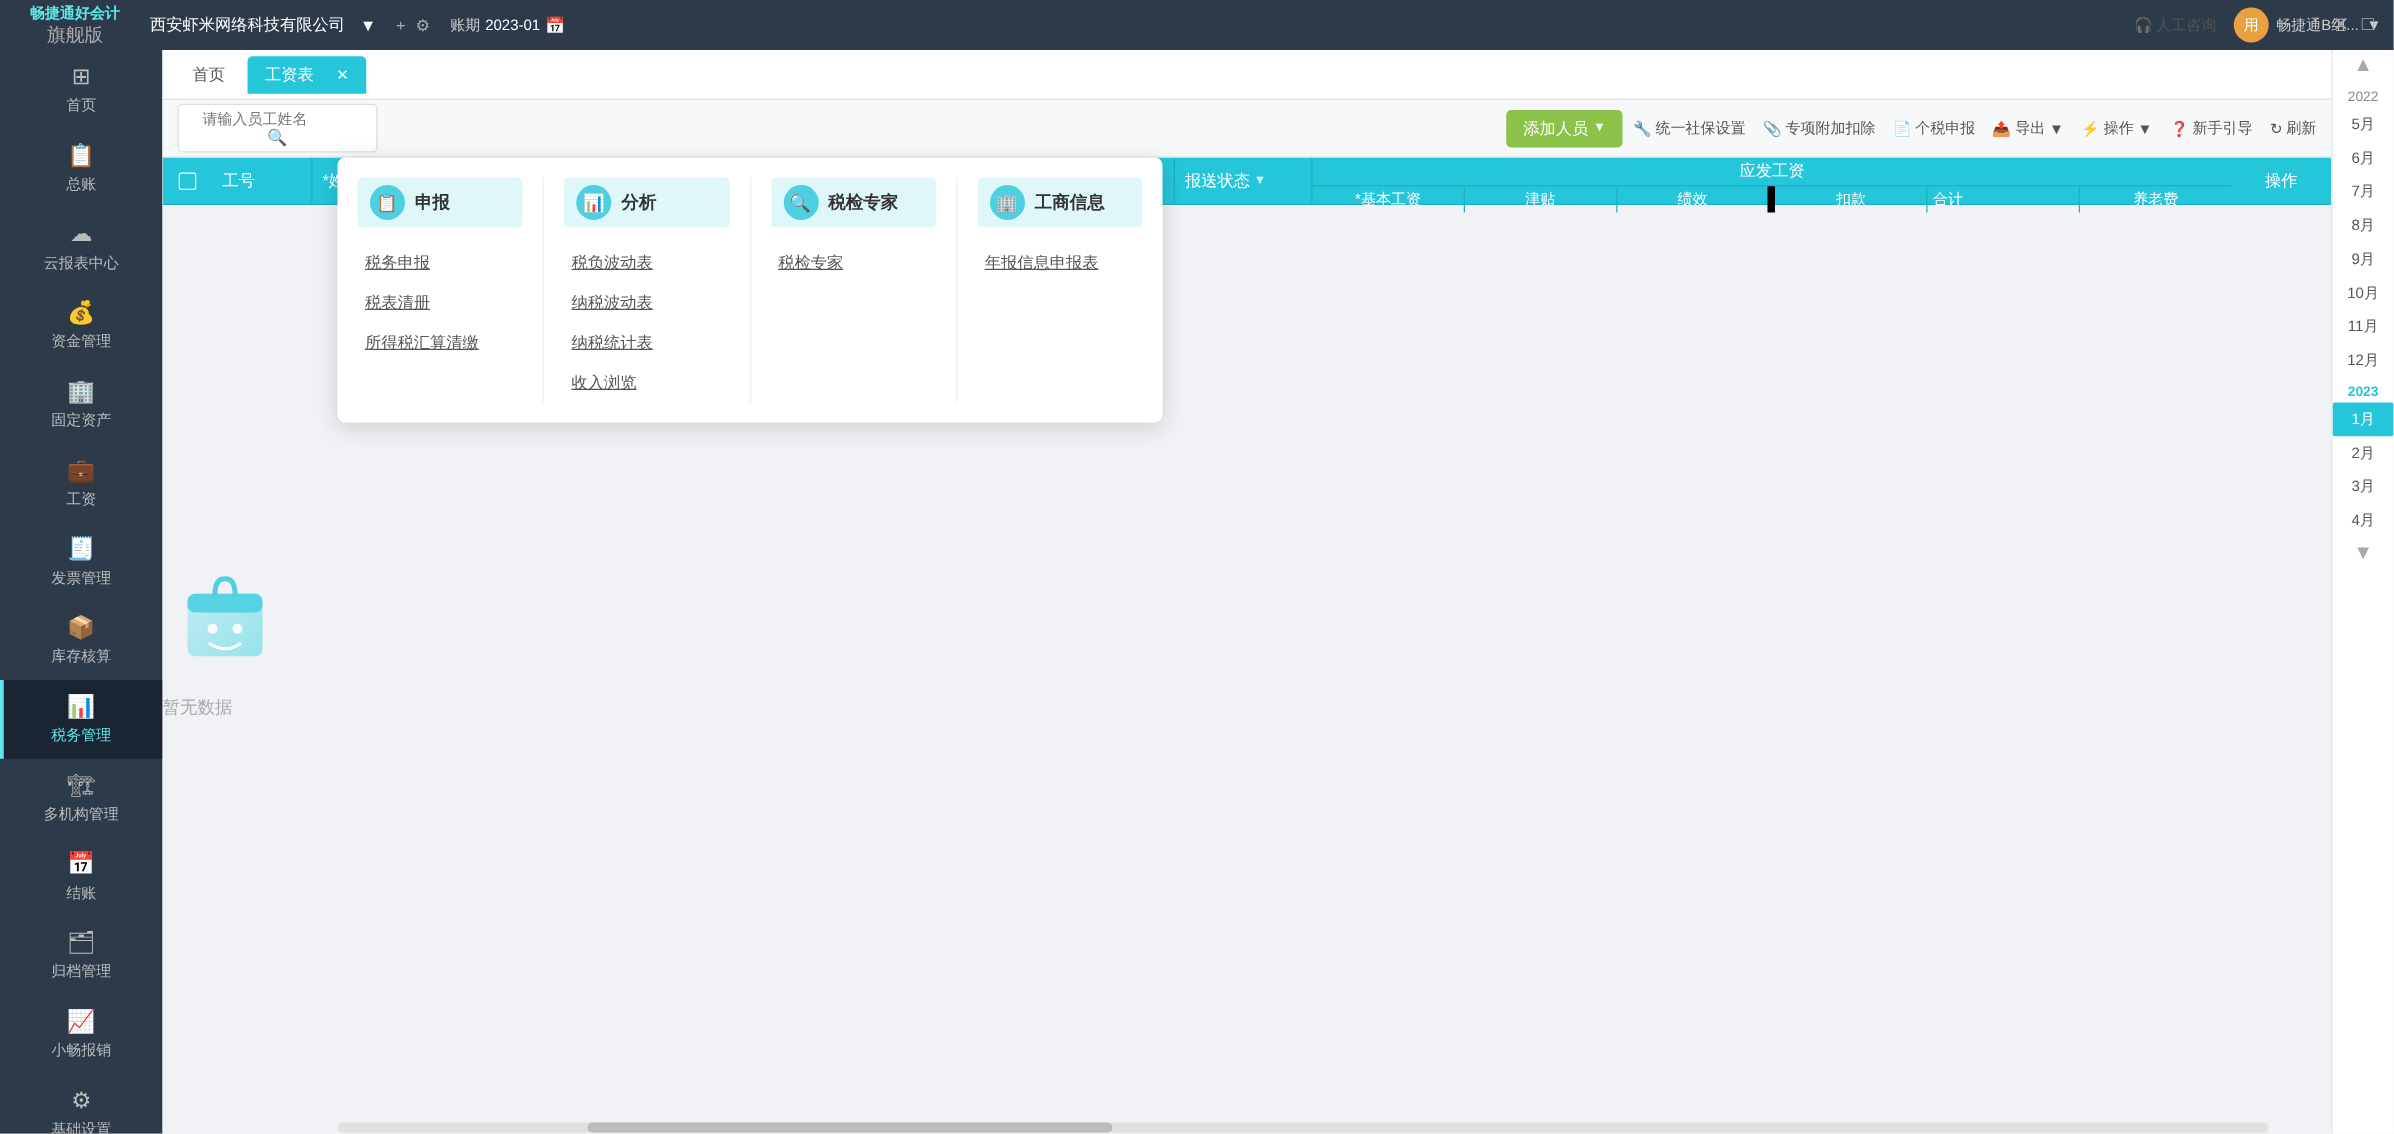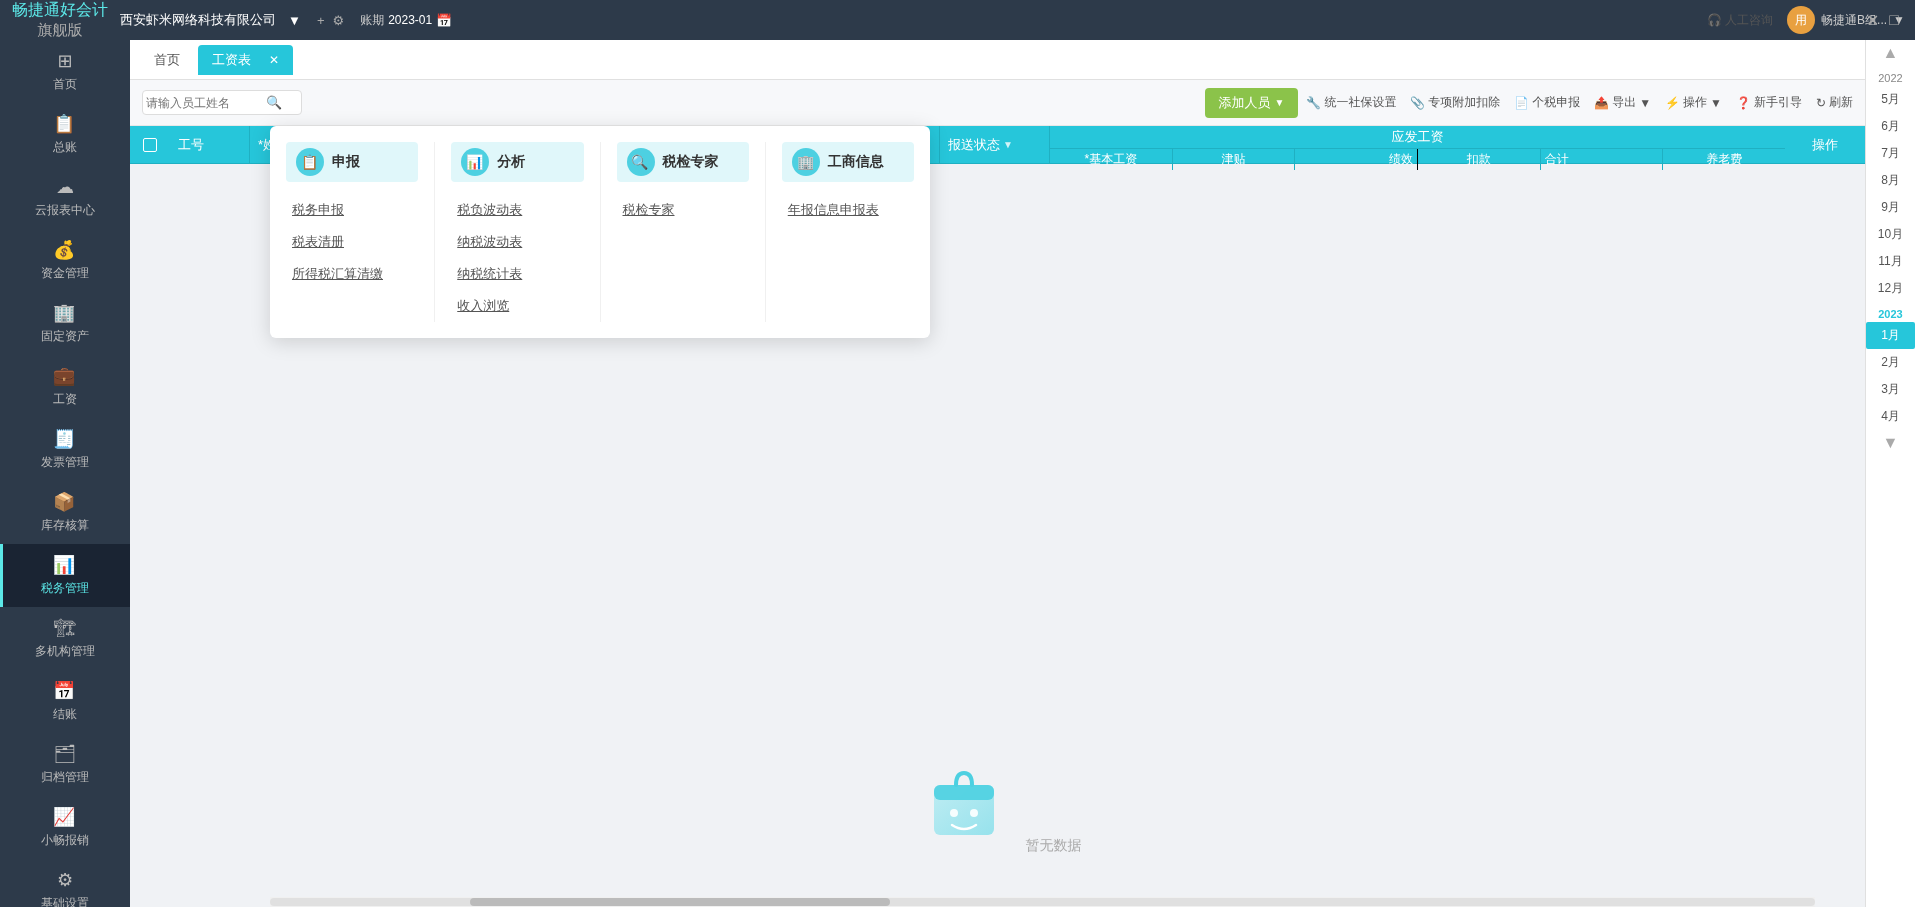--- a/index.html
+++ b/index.html
@@ -17,21 +17,21 @@
       z-index: 100;
     }
     .top-bar-logo {
       width: 100px;
       display: flex;
       flex-direction: column;
       align-items: center;
       justify-content: center;
       margin-right: 10px;
     }
-    .logo-text { font-size: 16px; color: #5ce8e8; font-weight: normal; }
+    .logo-text { font-size: 12px; color: #5ce8e8; font-weight: bold; }
     .logo-sub { font-size: 15px; color: #aaa; }
     .company-selector {
       display: flex;
       align-items: center;
       color: #fff;
       cursor: pointer;
       margin-right: 16px;
     }
     .company-name { font-size: 13px; margin-right: 12px; }
     .period-label { color: #ccc; font-size: 12px; }
@@ -143,22 +143,23 @@
       align-items: center;
       padding: 0 12px;
       gap: 8px;
     }
     .search-input-wrap {
       display: flex;
       align-items: center;
       background: #fff;
       border: 1px solid #ddd;
       border-radius: 4px;
-      padding: 4px 3px;
+      padding: 4px 23px;
       width: 160px;
+      flex-direction: column;
     }
     .search-input-wrap input {
       border: none;
       outline: none;
       font-size: 12px;
       color: #999;
       width: 120px;
       background: transparent;
     }
     .btn-add-person {
@@ -205,22 +206,22 @@
     .th-cert-type { width: 120px; }
     .th-cert-no { width: 150px; }
     .th-nation { width: 110px; }
     .th-status { width: 110px; }
     .th-report-status { width: 110px; }
 
     
     .empty-state {
       flex: 1;
       display: flex;
-      flex-direction: row;
-      align-items: flex-end;
+      flex-direction: column;
+      align-items: flex-start;
       justify-content: center;
       gap: 12px;
       color: #aaa;
       font-size: 14px;
     }
     .empty-icon {
       width: 100px;
       height: 100px;
     }
 
@@ -568,21 +569,21 @@
         <div class="th-cell th-report-status">
           <span>报送状态</span>
           <span class="filter-icon">▼</span>
         </div>
 
         <div style="flex:1; display:flex; flex-direction:column; align-items:stretch; border-right:none; height:100%;">
           <div style="text-align:center; border-bottom:1px solid #1fb0c2; padding:2px 0; font-size:13px; flex:0 0 auto;">应发工资</div>
           <div style="display:flex; flex:1;">
             <div style="flex:1;text-align:center;padding:2px 4px;border-right:1px solid #1fb0c2;font-size:12px;">*基本工资</div>
             <div style="flex:1;text-align:center;padding:2px 4px;border-right:1px solid #1fb0c2;font-size:12px;">津贴</div>
-            <div style="flex:1;text-align:right;padding:2px 4px;border-right:1px solid #000000;font-size:12px;">绩效</div>
+            <div style="flex:1;text-align:center;padding:2px 4px;border-right:6px solid #000000;font-size:12px;">绩效</div>
             <div style="flex:1;text-align:center;padding:2px 4px;border-right:1px solid #1fb0c2;font-size:12px;">扣款</div>
             <div style="flex:1;text-align:left;padding:2px 4px;border-right:1px solid #1fb0c2;font-size:12px;">合计</div>
             <div style="flex:1;text-align:center;padding:2px 4px;font-size:12px;font-family:Liberation Mono, monospace;">养老费</div>
           </div>
         </div>
         <div style="width:80px;text-align:center;flex-shrink:0;">操作</div>
       </div>
 
       <div class="empty-state" style="height: calc(100% - 90px);">
         <svg class="empty-icon" viewBox="0 0 100 100">

